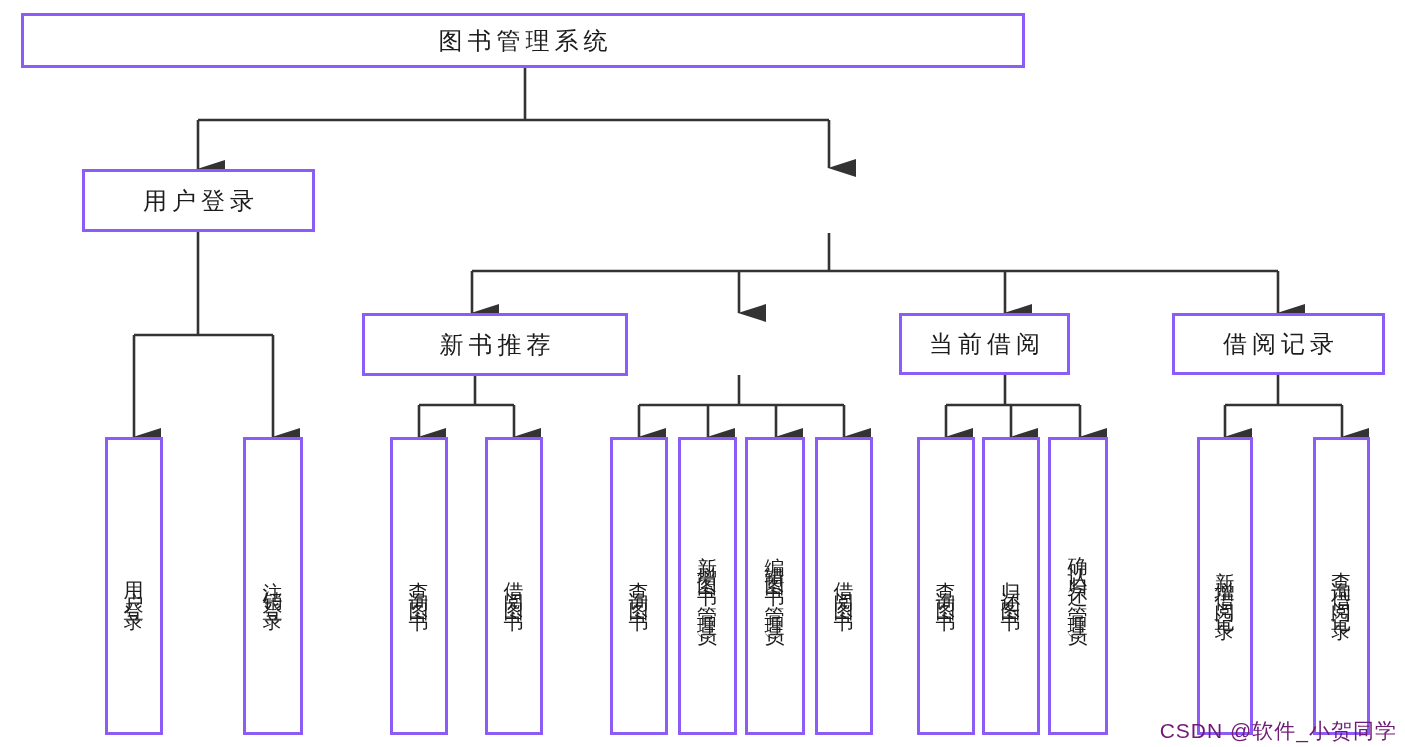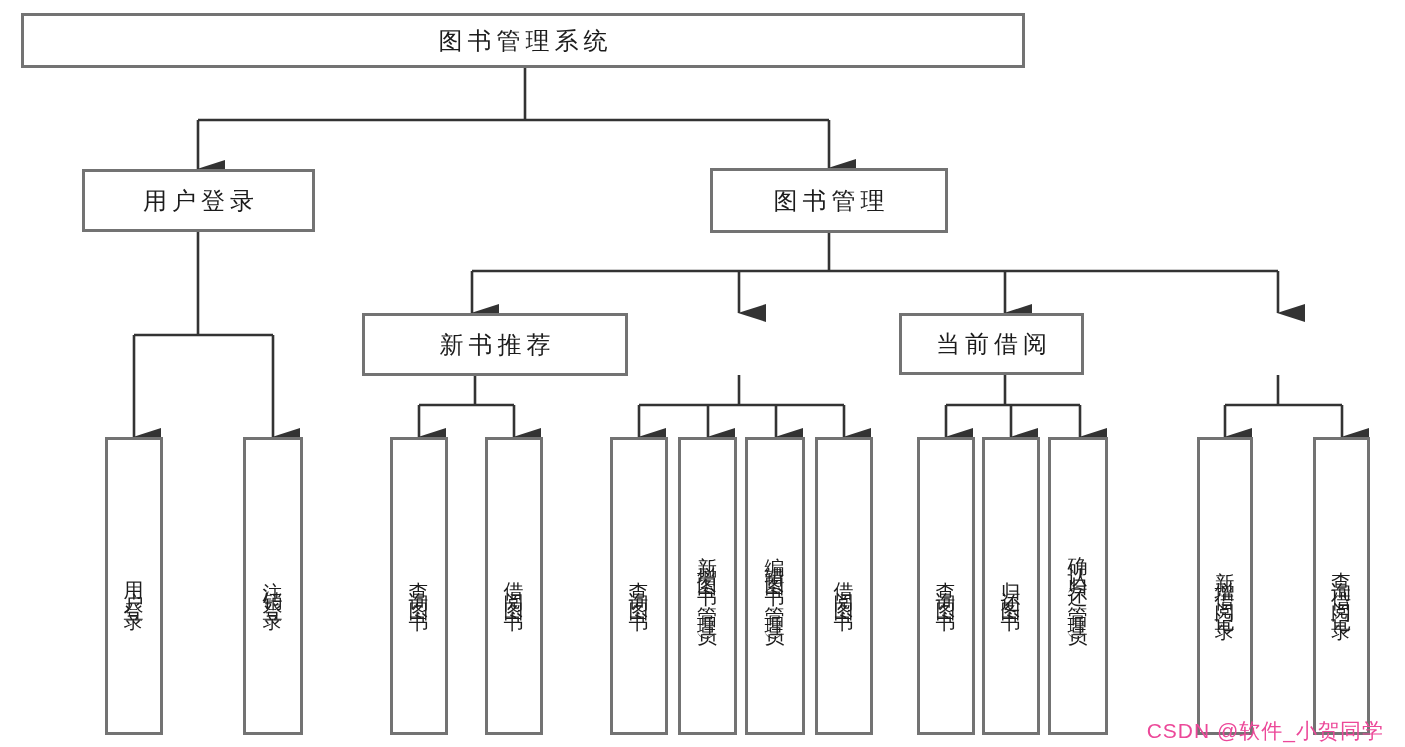--- a/index.html
+++ b/index.html
@@ -1,25 +1,25 @@
 <!DOCTYPE html>
 <html><head>
 <meta charset="utf-8">
 <style>
   html,body{margin:0;padding:0;background:#ffffff;}
   body{font-family:"Liberation Sans","DejaVu Sans",sans-serif;}
   #stage{position:relative;width:1405px;height:747px;background:#ffffff;overflow:hidden;}
   #wires{position:absolute;left:0;top:0;z-index:0;}
-  .box{position:absolute;box-sizing:border-box;background:#ffffff;border:3px solid #737373;
+  .box{position:absolute;box-sizing:border-box;background:#ffffff;border:3px solid #8b5cf6;
        display:flex;align-items:center;justify-content:center;z-index:1;color:#1c1c1c;}
   .box.h span{font-size:24px;letter-spacing:5px;text-indent:5px;white-space:nowrap;}
   .box.v span{writing-mode:vertical-rl;text-orientation:mixed;font-size:20px;
               letter-spacing:10px;line-height:1;white-space:nowrap;}
-  .watermark{position:absolute;right:21px;bottom:2px;z-index:5;font-size:21px;
-             color:#ec4899;letter-spacing:1px;white-space:nowrap;margin-left:28px;}
+  .watermark{position:absolute;right:8px;bottom:2px;z-index:5;font-size:21px;
+             color:#701a75;letter-spacing:1px;white-space:nowrap;margin-left:28px;}
 </style>
 </head>
 <body>
 
 <div id="stage">
 
   <svg id="wires" width="1405" height="747" viewBox="0 0 1405 747">
     <defs>
       <marker id="arrow" markerUnits="userSpaceOnUse" markerWidth="18" markerHeight="28" refX="9" refY="27" orient="auto">
         <polygon points="0,0 18,0 9,28" fill="#333333"></polygon>
@@ -69,29 +69,29 @@
     </g>
   </svg>
 
   <div class="box h" style="left:21px;top:13px;width:1004px;height:55px">
     <span>图书管理系统</span>
   </div>
 
   <div class="box h" style="left:82px;top:169px;width:233px;height:63px">
     <span>用户登录</span>
   </div>
-  <div class="box h" style="left:710px;top:168px;width:238px;height:65px">
-    <span>图书管理</span>
-  </div>
 
   <div class="box h" style="left:362px;top:313px;width:266px;height:63px">
     <span>新书推荐</span>
   </div>
-  <div class="box h" style="left:899px;top:313px;width:185px;height:62px">
+  <div class="box h" style="left:899px;top:313px;width:171px;height:62px">
     <span>当前借阅</span>
+  </div>
+  <div class="box h" style="left:1172px;top:313px;width:213px;height:62px">
+    <span>借阅记录</span>
   </div>
 
   <div class="box v" style="left:105px;top:437px;width:58px;height:298px">
     <span>用户登录</span>
   </div>
   <div class="box v" style="left:243px;top:437px;width:60px;height:298px">
     <span>注销登录</span>
   </div>
 
   <div class="box v" style="left:390px;top:437px;width:58px;height:298px">

